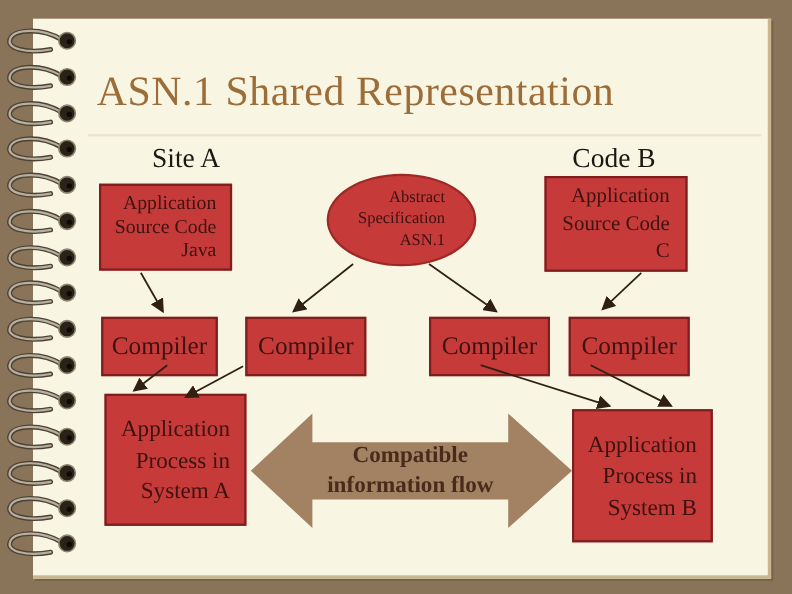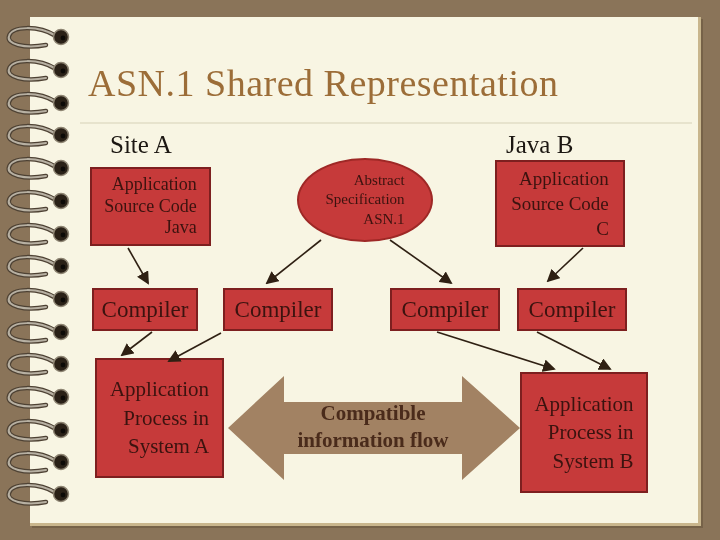--- a/index.html
+++ b/index.html
@@ -12,33 +12,33 @@
          border-right:3px solid #c9b68d;border-bottom:3px solid #c9b68d;
          box-shadow:2px 2px 0 rgba(60,45,25,.25);}
 
   .layer{position:absolute;left:0;top:0;width:720px;height:540px;pointer-events:none;}
 
   #slide-title{position:absolute;left:88px;top:64px;font-size:38px;line-height:1.05;
                color:var(--title,#9c6d38);letter-spacing:.5px;white-space:nowrap;}
   #title-divider{position:absolute;left:80px;top:122px;width:612px;height:2px;background:#e7e3cd;}
 
   .site-label{position:absolute;font-size:25px;color:var(--site-label,#1c1712);
-              width:90px;text-align:left;}
+              width:90px;text-align:right;}
   #site-a{left:110px;top:131px;}
   #site-b{left:506px;top:131px;}
 
   .rnode{position:absolute;background:var(--node-red,#c63a3a);
          border:2px solid var(--node-border,#7d1f1f);box-sizing:border-box;
          color:var(--node-text,#3b130f);display:flex;align-items:center;justify-content:center;
          text-align:right;white-space:pre-line;}
   #node-source-java{left:90px;top:167px;width:121px;height:79px;font-size:18px;line-height:1.22;}
   #node-source-c{left:495px;top:160px;width:130px;height:87px;font-size:19px;line-height:1.32;}
   #node-abstract-spec{left:297px;top:158px;width:136px;height:84px;border-radius:50%;
          border-color:#9e2826;font-weight:normal;font-size:15px;line-height:1.3;}
-  .compiler{top:288px;height:43px;font-size:23px;}
+  .compiler{top:288px;height:54px;font-size:23px;}
   #compiler-1{left:92px;width:106px;}
   #compiler-2{left:223px;width:110px;}
   #compiler-3{left:390px;width:110px;}
   #compiler-4{left:517px;width:110px;}
   #node-process-a{left:95px;top:358px;width:129px;height:120px;font-size:21px;line-height:1.35;}
   #node-process-b{left:520px;top:372px;width:128px;height:121px;font-size:21px;line-height:1.35;}
 
   #flow-label{position:absolute;left:280px;top:398px;width:186px;height:58px;
               display:flex;align-items:center;justify-content:center;text-align:center;
               white-space:pre-line;font-size:21px;line-height:1.3;color:var(--flow-text,#4a2b1b);font-weight:bold;}
@@ -77,21 +77,21 @@
         <use href="#coil" y="491"></use>
     </g>
     <polygon fill="#a28263" points="228,428 284,376 284,402 462,402 462,376 520,428 462,480 462,454 284,454 284,480"></polygon>
   </svg>
 
   <div class="layer">
     <div id="slide-title">ASN.1 Shared Representation</div>
     <div id="title-divider"></div>
 
     <div id="site-a" class="site-label">Site A</div>
-    <div id="site-b" class="site-label">Java B</div>
+    <div id="site-b" class="site-label">Code B</div>
 
     <div id="node-source-java" class="rnode">Application
 Source Code
 Java</div>
     <div id="node-abstract-spec" class="rnode">Abstract
 Specification
 ASN.1</div>
     <div id="node-source-c" class="rnode">Application
 Source Code
 C</div>

